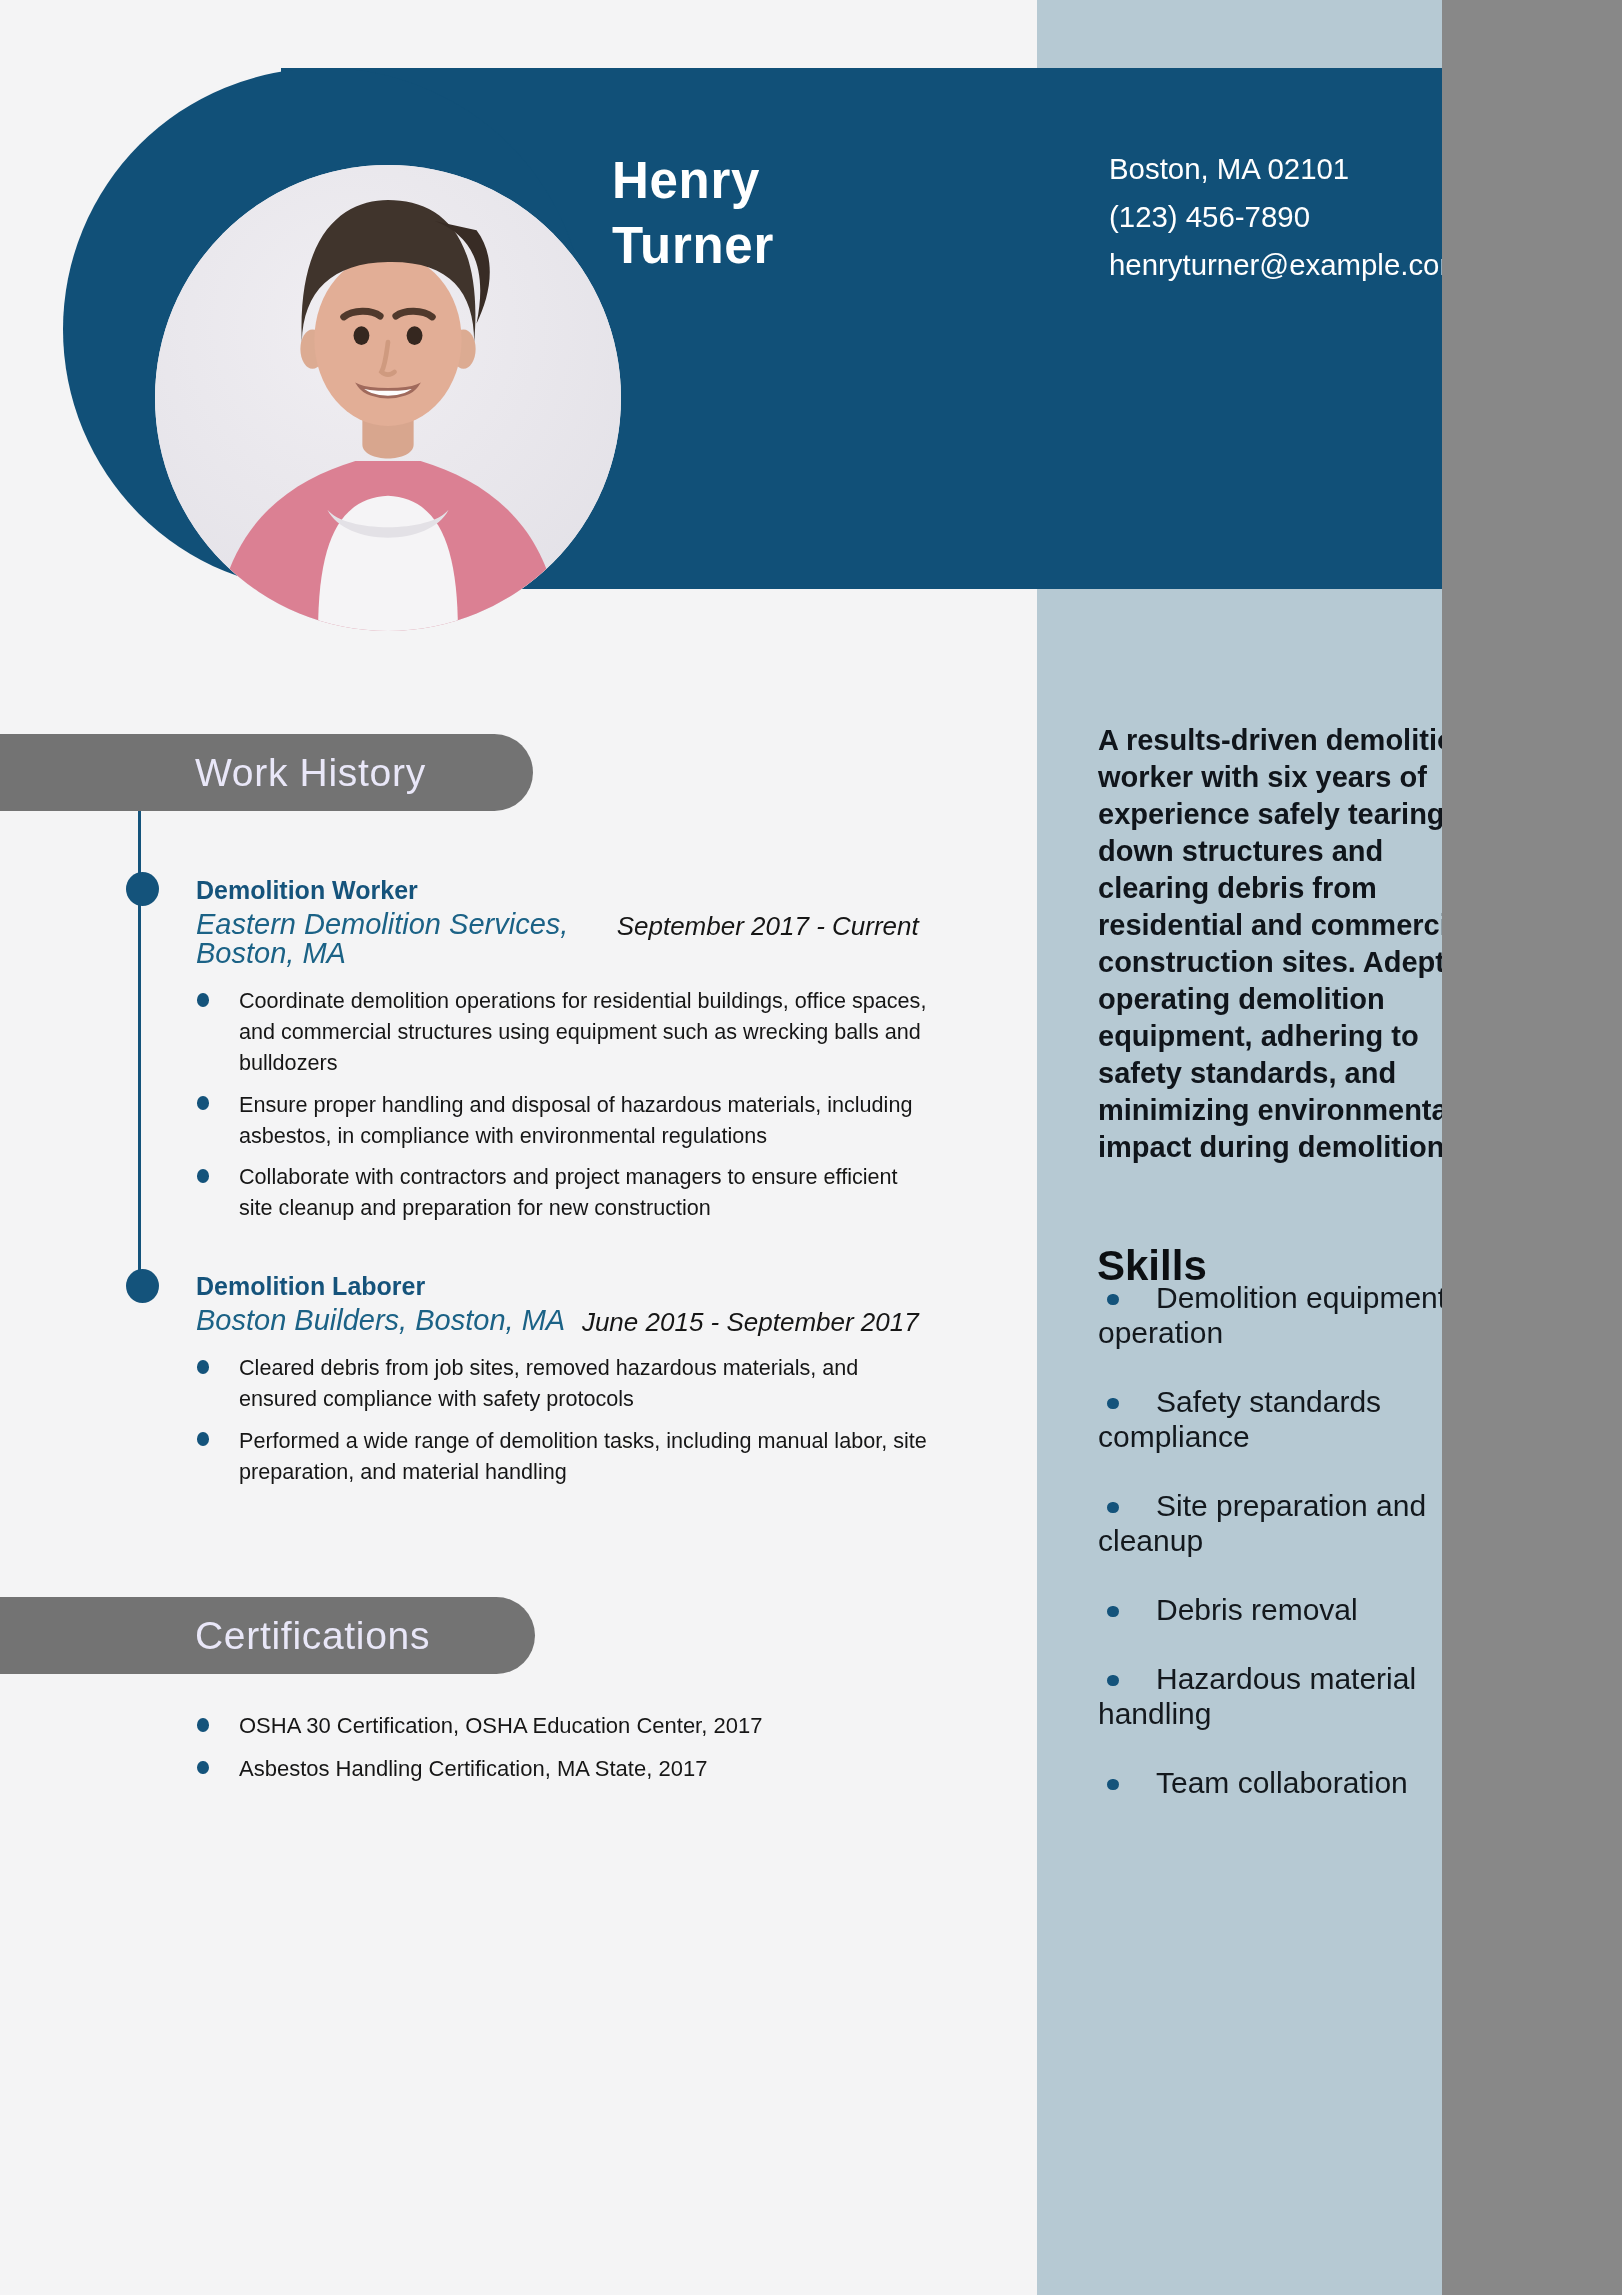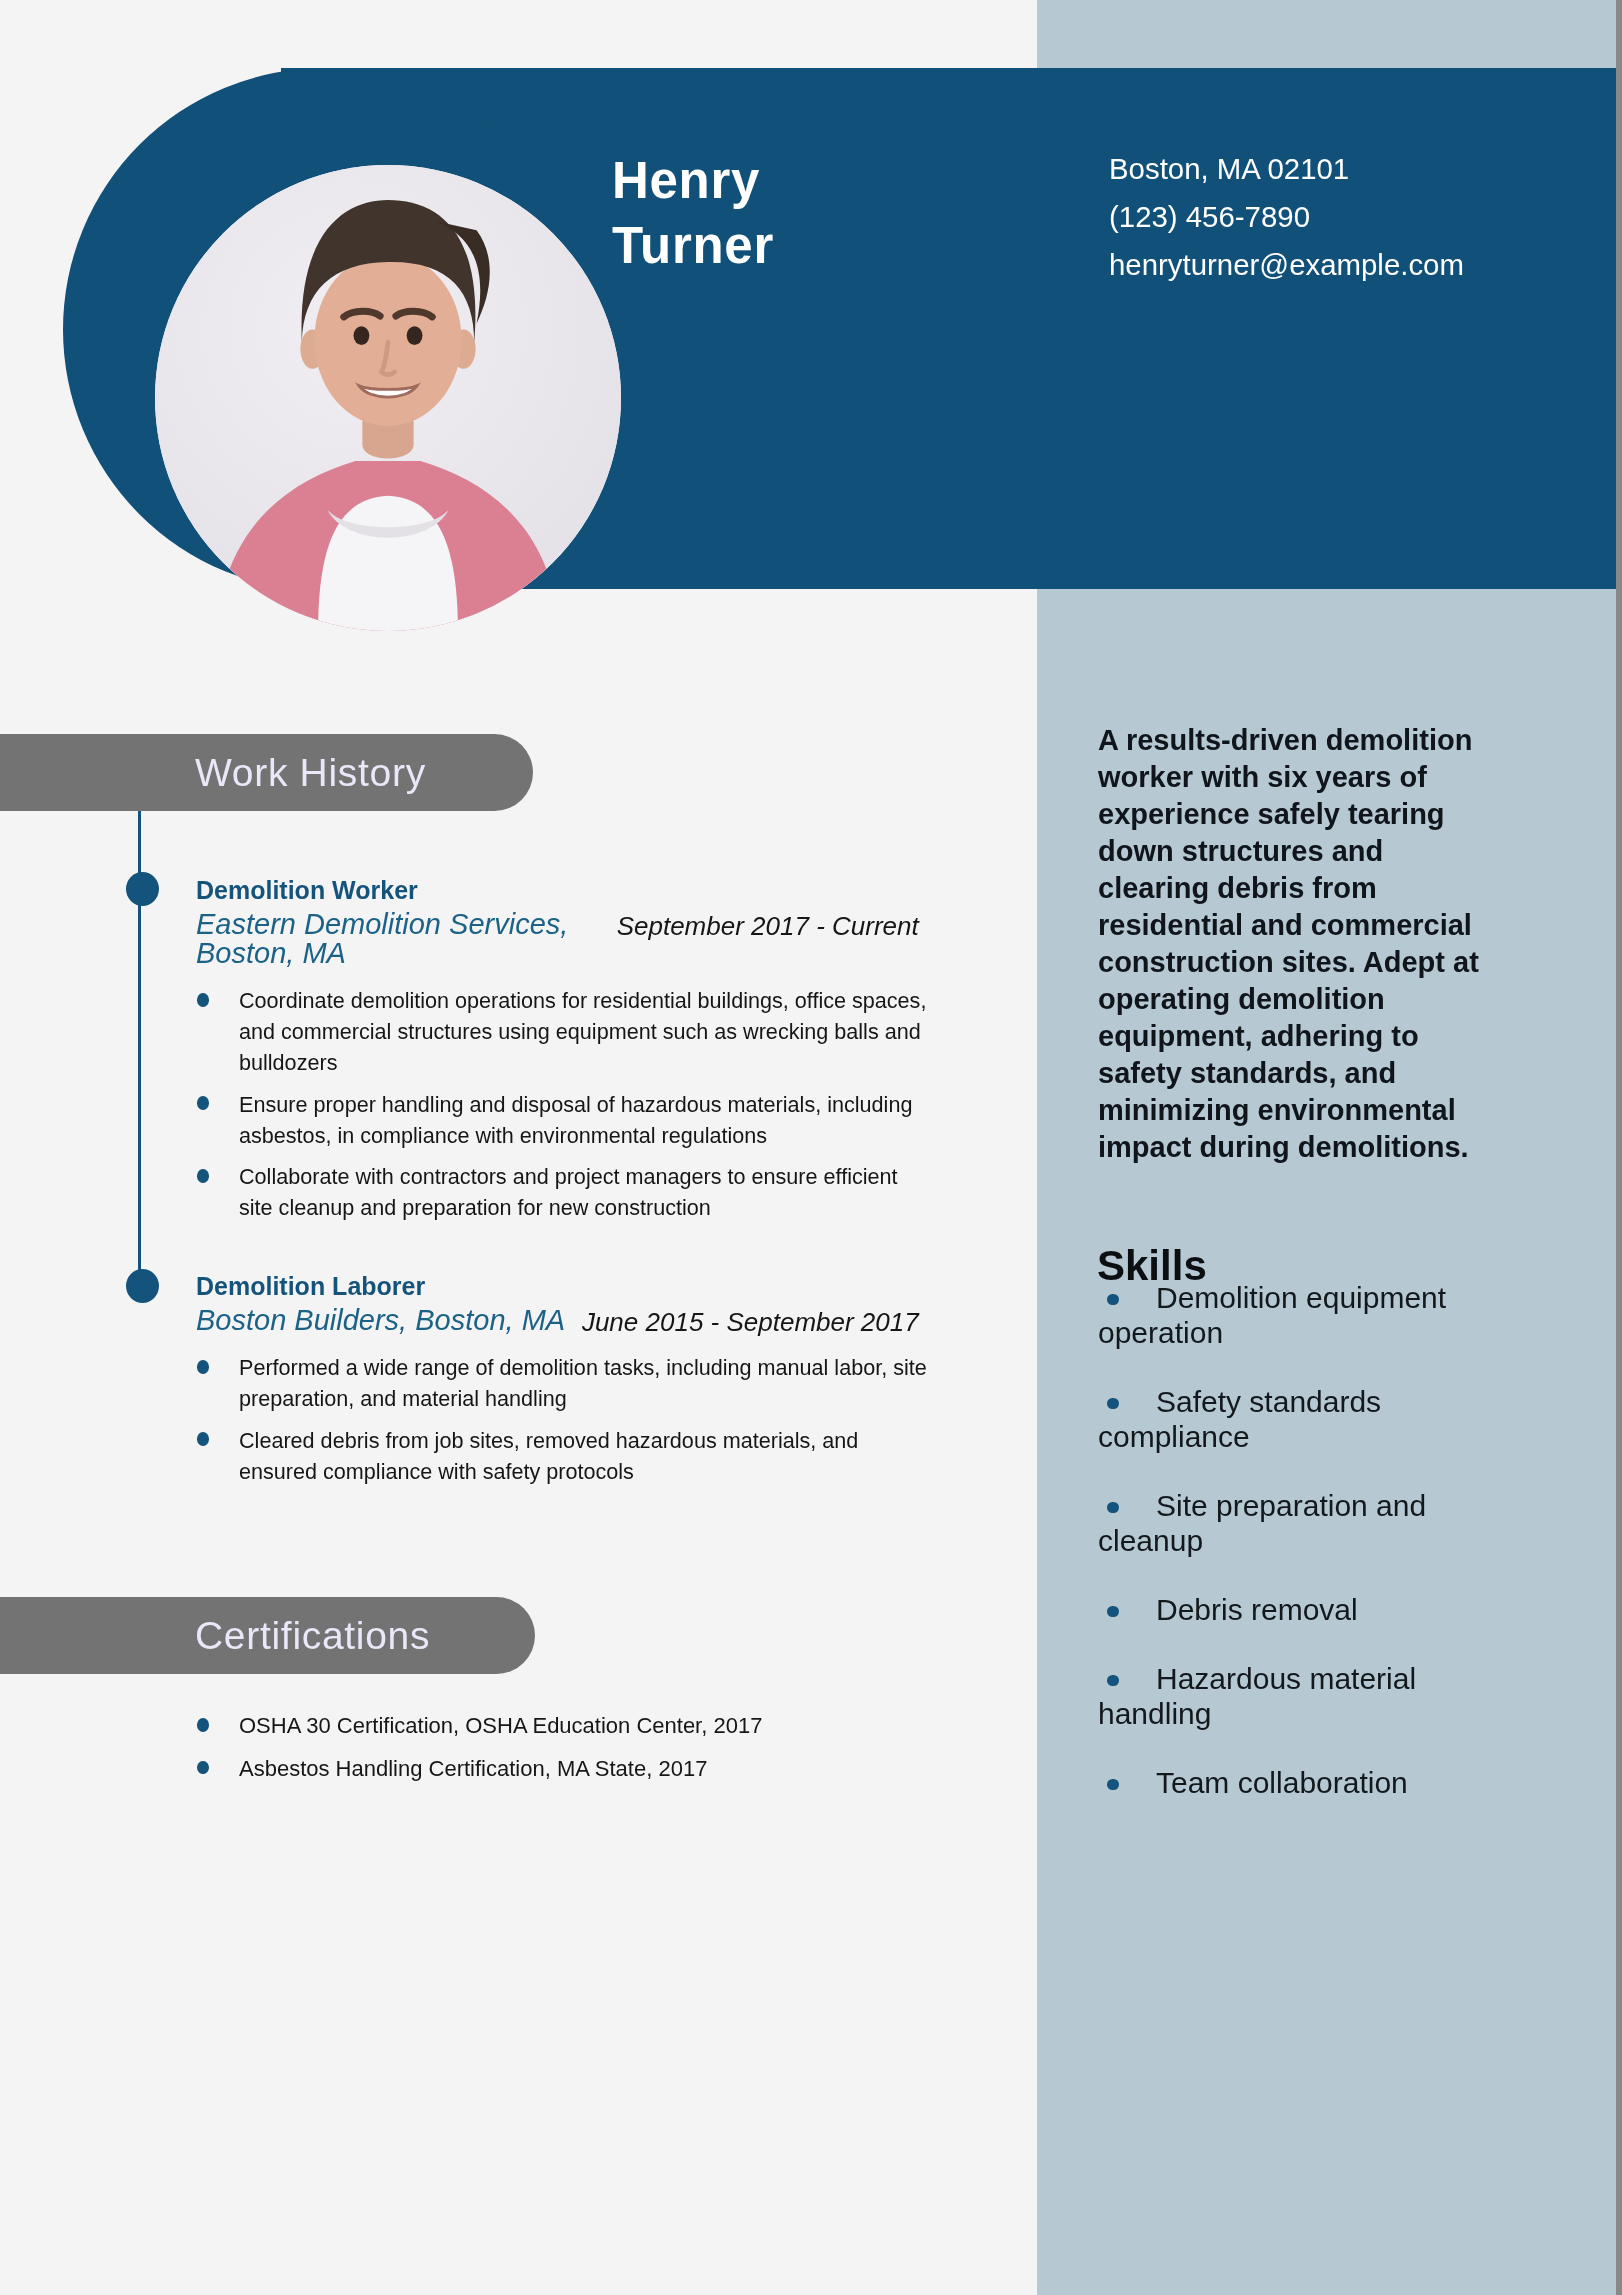--- a/index.html
+++ b/index.html
@@ -1,17 +1,17 @@
 <!DOCTYPE html>
 <html style="font-size:10.5px"><head>
 <meta charset="utf-8">
 <style>
   html,body { margin:0; padding:0; background:#888; }
   .page {
-    position:relative; width:1616px; height:2295px; overflow:hidden;
+    position:relative; width:1442px; height:2295px; overflow:hidden;
     background:#f4f4f5; font-family:"Liberation Sans", sans-serif;
   }
   
   .right-col { position:absolute; left:1037px; top:0; width:586px; height:2295px; background:#b6c9d3; }
   
   .band { position:absolute; left:281px; top:68px; width:1341px; height:521px; background:#115078; }
   .photo-ring { position:absolute; left:63px; top:68px; width:523px; height:523px; border-radius:50%; background:#115078; }
   .photo { position:absolute; left:92px; top:97px; width:466px; height:466px; border-radius:50%; overflow:hidden; background:#eceaee; }
   .photo svg { width:100%; height:100%; display:block; }
   .name { position:absolute; left:612px; top:148px; color:#ffffff; font-weight:bold; font-size:51px; line-height:65px; letter-spacing:0.7px; }
@@ -127,22 +127,22 @@
     </ul>
   </div>
 
   <div class="job" id="job2">
     <div class="job-title">Demolition Laborer</div>
     <div class="job-meta">
       <div class="company">Boston Builders, Boston, MA</div>
       <div class="date">June 2015 - September 2017</div>
     </div>
     <ul class="dotlist">
+      <li><span class="bullet-icon"></span><span>Cleared debris from job sites, removed hazardous materials, and ensured compliance with safety protocols</span></li>
       <li><span class="bullet-icon"></span><span>Performed a wide range of demolition tasks, including manual labor, site preparation, and material handling</span></li>
-      <li><span class="bullet-icon"></span><span>Cleared debris from job sites, removed hazardous materials, and ensured compliance with safety protocols</span></li>
     </ul>
   </div>
 
   <div class="banner" id="banner-cert">
     <span>Certifications</span>
   </div>
 
   <div class="cert-list">
     <ul class="dotlist">
       <li><span class="bullet-icon"></span><span>OSHA 30 Certification, OSHA Education Center, 2017</span></li>

